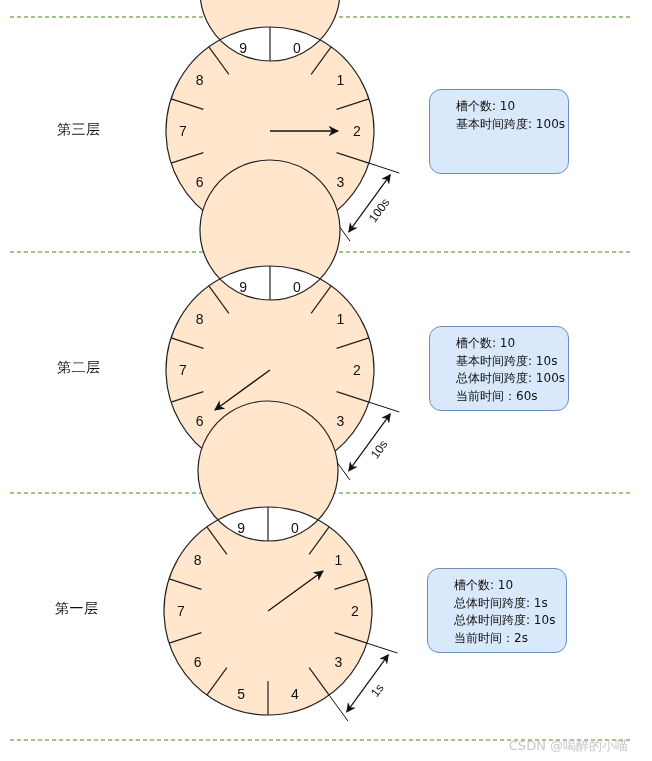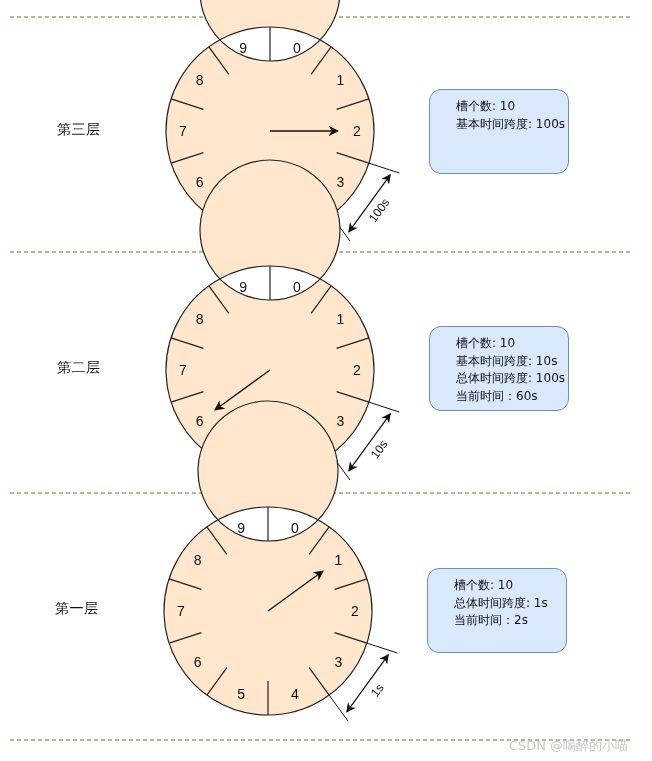--- a/index.html
+++ b/index.html
@@ -128,16 +128,17 @@
 </div>
 <div class="info-box" style="left:429px;top:326px;width:140px;height:85px;">
   <span class="info-line">槽个数: 10</span>
   <span class="info-line">基本时间跨度: 10s</span>
   <span class="info-line">总体时间跨度: 100s</span>
   <span class="info-line">当前时间：60s</span>
 </div>
 <div class="info-box" style="left:427px;top:568px;width:140px;height:85px;">
   <span class="info-line">槽个数: 10</span>
   <span class="info-line">总体时间跨度: 1s</span>
+  <span class="info-line">总体时间跨度: 10s</span>
   <span class="info-line">当前时间：2s</span>
 </div>
 
 <div class="watermark">CSDN @喝醉的小喵</div>
 
 </body></html>

